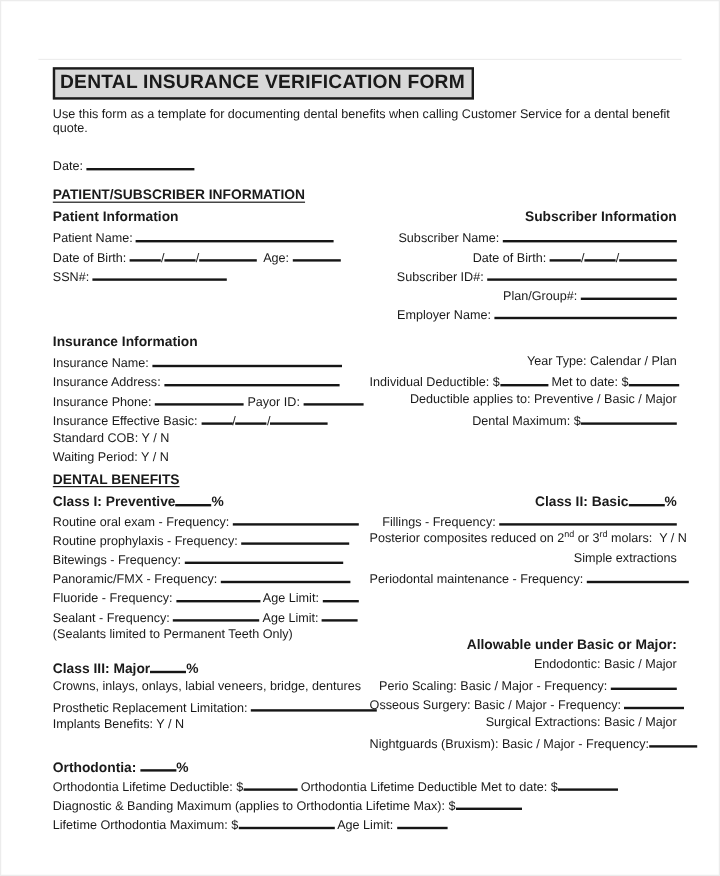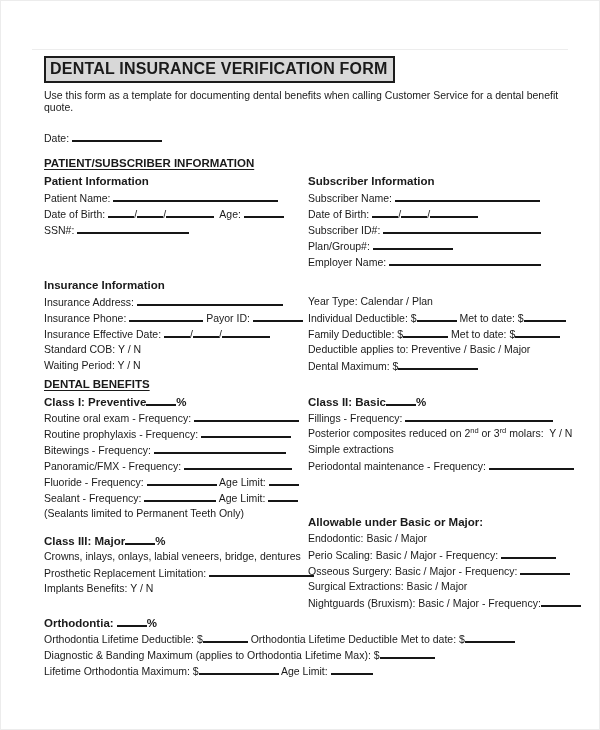--- a/index.html
+++ b/index.html
@@ -20,21 +20,21 @@
   .date-block{margin-top:17px;}
   .center-h{text-align:left;font-weight:700;font-size:11.5px;text-decoration:underline;text-underline-offset:2px;}
   .ph{margin-top:11px;}
   .bh{margin-top:4px;}
   .sec-patient{margin-top:5px;}
   .sec-insurance{margin-top:8px;}
   .sec-benefits{margin-top:4px;}
   .sec-ortho{margin-top:4px;}
   .cols{display:flex;align-items:flex-start;}
   .col-l{width:264px;flex:none;}
-  .col-r{flex:1;min-width:0;}
+  .col-r{flex:1;min-width:0;text-align:right;}
   .plan-offset{margin-top:16px;}
   .class3-offset{margin-top:11px;}
   .allowable-offset{margin-top:41px;}
   .line{height:16px;line-height:15px;white-space:pre;}
   .b{font-weight:700;font-size:11.5px;}
   .blank{display:inline-block;height:10px;border-bottom:2px solid #161616;}
   .sup{vertical-align:super;font-size:7.5px;line-height:0;}
 </style>
 </head>
 <body>
@@ -64,30 +64,30 @@
         <div class="line"><span>Date of Birth: </span><span class="blank" style="width: 26px;"></span><span>/</span><span class="blank" style="width: 26px;"></span><span>/</span><span class="blank" style="width: 48px;"></span></div>
         <div class="line"><span>Subscriber ID#: </span><span class="blank" style="width: 158px;"></span></div>
         <div class="line"><span>Plan/Group#: </span><span class="blank" style="width: 80px;"></span></div>
         <div class="line"><span>Employer Name: </span><span class="blank" style="width: 152px;"></span></div>
       </div>
   </div>
 
   <div class="cols sec-insurance">
     <div class="col-l">
         <div class="line"><span class="b">Insurance Information</span></div>
+        <div class="line"><span>Insurance Name: </span><span class="blank" style="width: 158px;"></span></div>
         <div class="line"><span>Insurance Address: </span><span class="blank" style="width: 146px;"></span></div>
         <div class="line"><span>Insurance Phone: </span><span class="blank" style="width: 74px;"></span><span> Payor ID: </span><span class="blank" style="width: 50px;"></span></div>
-        <div class="line"><span>Insurance Effective Date: </span><span class="blank" style="width: 26px;"></span><span>/</span><span class="blank" style="width: 26px;"></span><span>/</span><span class="blank" style="width: 48px;"></span></div>
+        <div class="line"><span>Insurance Effective Basic: </span><span class="blank" style="width: 26px;"></span><span>/</span><span class="blank" style="width: 26px;"></span><span>/</span><span class="blank" style="width: 48px;"></span></div>
         <div class="line"><span>Standard COB: Y / N</span></div>
         <div class="line"><span>Waiting Period: Y / N</span></div>
       </div>
     <div class="col-r plan-offset">
         <div class="line"><span>Year Type: Calendar / Plan</span></div>
         <div class="line"><span>Individual Deductible: $</span><span class="blank" style="width: 40px;"></span><span> Met to date: $</span><span class="blank" style="width: 42px;"></span></div>
-        <div class="line"><span>Family Deductible: $</span><span class="blank" style="width: 45px;"></span><span> Met to date: $</span><span class="blank" style="width: 45px;"></span></div>
         <div class="line"><span>Deductible applies to: Preventive / Basic / Major</span></div>
         <div class="line"><span>Dental Maximum: $</span><span class="blank" style="width: 80px;"></span></div>
       </div>
   </div>
 
   <div class="center-h bh">DENTAL BENEFITS</div>
 
   <div class="cols sec-benefits">
     <div class="col-l">
       <div>

